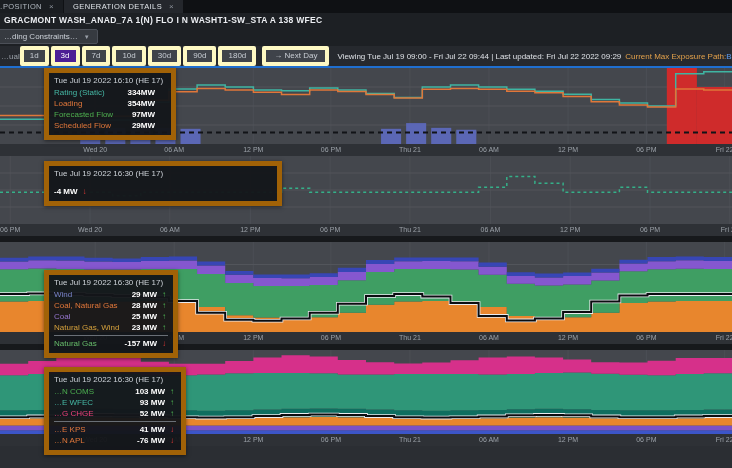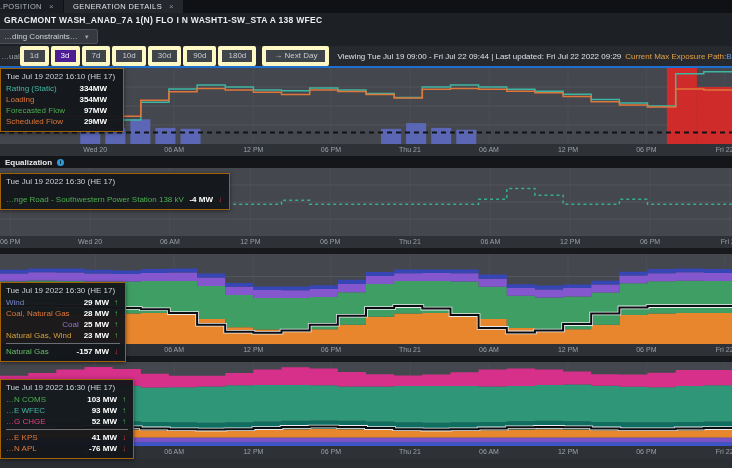--- a/index.html
+++ b/index.html
@@ -43,22 +43,22 @@
   .axis{position:relative;height:12px;background:#2e3136;font-size:7px;color:#9ba1a8;}
   .axis span{position:absolute;top:2px;transform:translateX(-50%);white-space:nowrap;}
   .gap{height:6px;background:#17191c;}
 
   .sechead{height:12px;background:#141619;display:flex;align-items:center;gap:5px;padding:0 5px;}
   .sechead .st{font-size:8px;font-weight:bold;color:#e8eaed;}
   .sechead .info{width:7px;height:7px;border-radius:50%;background:#2d9cdb;color:#0d1013;font-size:6px;
                  line-height:7px;text-align:center;font-weight:bold;}
 
   
-  .tt{position:absolute;background:rgba(20,22,26,.96);border:1px solid #a16207;box-shadow:0 1px 4px rgba(0,0,0,.5);
-      padding:3px 5px 4px 5px;font-size:8px;z-index:5;}
+  .tt{position:absolute;background:rgba(20,22,26,.96);border:5px solid #a16207;box-shadow:0 1px 4px rgba(0,0,0,.5);
+      padding:3px 5px 4px 5px;font-size:8px;z-index:5;margin-left:44px;}
   .tt .hd{color:#cdd2d8;margin-bottom:2px;white-space:nowrap;}
   .tt .row{display:flex;align-items:center;gap:5px;line-height:11px;white-space:nowrap;}
   .tt .row.sep{border-top:1px solid #6a6f76;margin-top:2px;padding-top:2px;}
   .tt .lbl{flex:1 1 auto;overflow:hidden;text-overflow:ellipsis;}
   .tt .val{font-weight:bold;color:#ffffff;text-align:left;}
   .tt .arr{width:6px;font-weight:bold;}
 </style>
 </head>
 <body>
 
@@ -163,24 +163,20 @@
           <span class="arr"></span>
         </div>
         <div class="row">
           <span class="lbl" style="color: rgb(224, 119, 58);">Scheduled Flow</span>
           <span class="val">29MW</span>
           <span class="arr"></span>
         </div>
       </div>
   </div>
 
-  <div class="sechead">
-    <span class="st">Equalization</span>
-    <span class="info">i</span>
-  </div>
 
   <div class="panel">
     <svg id="chart1" class="plot" height="68" preserveAspectRatio="none" viewBox="0 0 732 68" width="732">
         <line x1="10.248" x2="10.248" y1="0" y2="68" stroke="#4c4f55" stroke-width="1"></line>
         <line x1="90.036" x2="90.036" y1="0" y2="68" stroke="#4c4f55" stroke-width="1"></line>
         <line x1="169.82399999999998" x2="169.82399999999998" y1="0" y2="68" stroke="#4c4f55" stroke-width="1"></line>
         <line x1="250.34400000000002" x2="250.34400000000002" y1="0" y2="68" stroke="#4c4f55" stroke-width="1"></line>
         <line x1="330.13200000000006" x2="330.13200000000006" y1="0" y2="68" stroke="#4c4f55" stroke-width="1"></line>
         <line x1="409.92" x2="409.92" y1="0" y2="68" stroke="#4c4f55" stroke-width="1"></line>
         <line x1="490.44" x2="490.44" y1="0" y2="68" stroke="#4c4f55" stroke-width="1"></line>
@@ -200,21 +196,20 @@
         <span style="left: 45.1%;">06 PM</span>
         <span style="left: 56%;">Thu 21</span>
         <span style="left: 67%;">06 AM</span>
         <span style="left: 77.9%;">12 PM</span>
         <span style="left: 88.8%;">06 PM</span>
         <span style="left: 99.7%;">Fri 22</span>
       </div>
     <div class="tt" id="tt1" style="left:0;top:5px;width:218px;">
         <div class="hd">Tue Jul 19 2022 16:30 (HE 17)</div>
         <div class="row" style="margin-top: 8px;">
-          <span class="lbl" style="color: rgb(76, 175, 80);">…nge Road - Southwestern Power Station 138 kV</span>
           <span class="val">-4 MW</span>
           <span class="arr" style="color: rgb(229, 57, 53);">↓</span>
         </div>
       </div>
   </div>
 
   <div class="gap"></div>
 
   <div class="panel">
     <svg id="chart2" class="plot" height="90" preserveAspectRatio="none" viewBox="0 0 732 90" width="732">
@@ -254,21 +249,21 @@
           <span class="lbl" style="color: rgb(121, 134, 203);">Wind</span>
           <span class="val">29 MW</span>
           <span class="arr" style="color: rgb(76, 175, 80);">↑</span>
         </div>
         <div class="row">
           <span class="lbl" style="color: rgb(224, 119, 58);">Coal, Natural Gas</span>
           <span class="val">28 MW</span>
           <span class="arr" style="color: rgb(76, 175, 80);">↑</span>
         </div>
         <div class="row">
-          <span class="lbl" style="color: rgb(149, 117, 205); text-align: right;">Coal</span>
+          <span class="lbl" style="color: rgb(149, 117, 205);">Coal</span>
           <span class="val">25 MW</span>
           <span class="arr" style="color: rgb(76, 175, 80);">↑</span>
         </div>
         <div class="row">
           <span class="lbl" style="color: rgb(212, 160, 60);">Natural Gas, Wind</span>
           <span class="val">23 MW</span>
           <span class="arr" style="color: rgb(76, 175, 80);">↑</span>
         </div>
         <div class="row sep">
           <span class="lbl" style="color: rgb(102, 187, 106);">Natural Gas</span>

